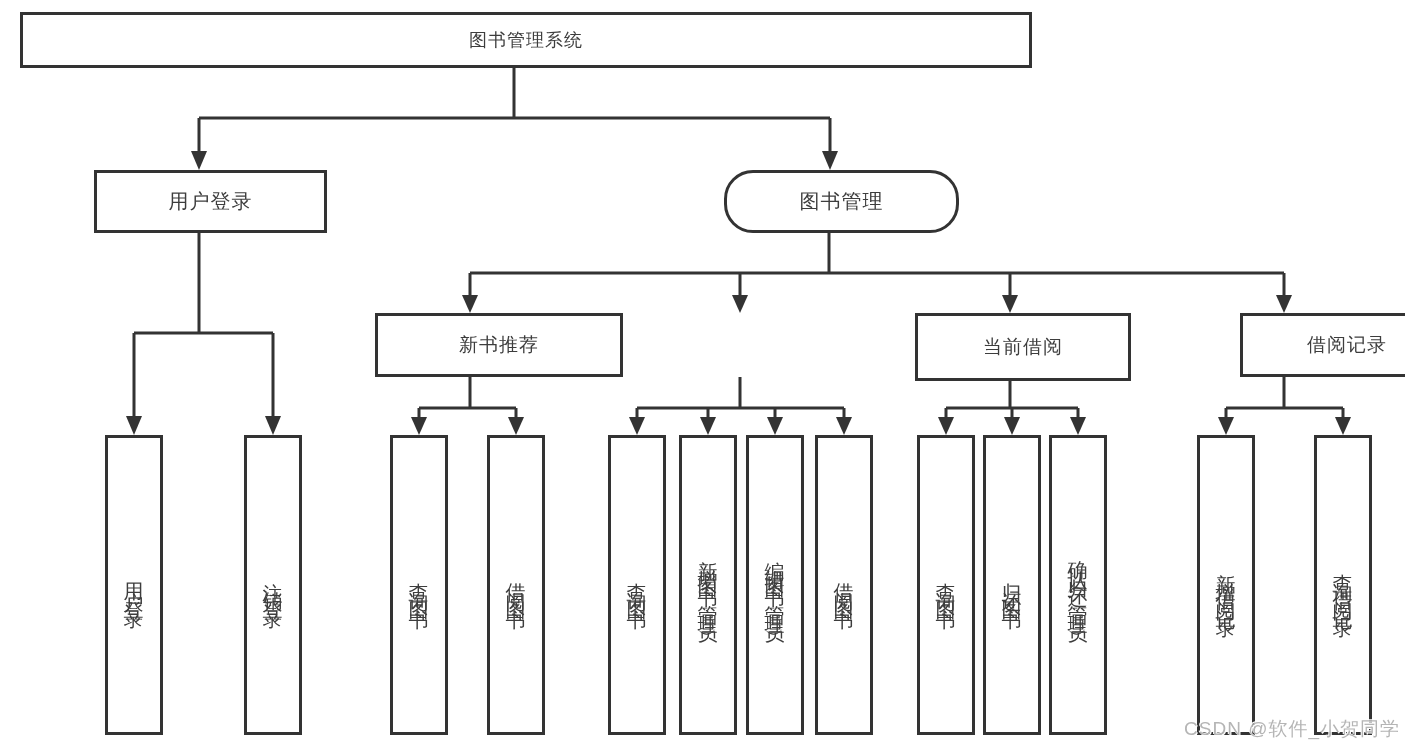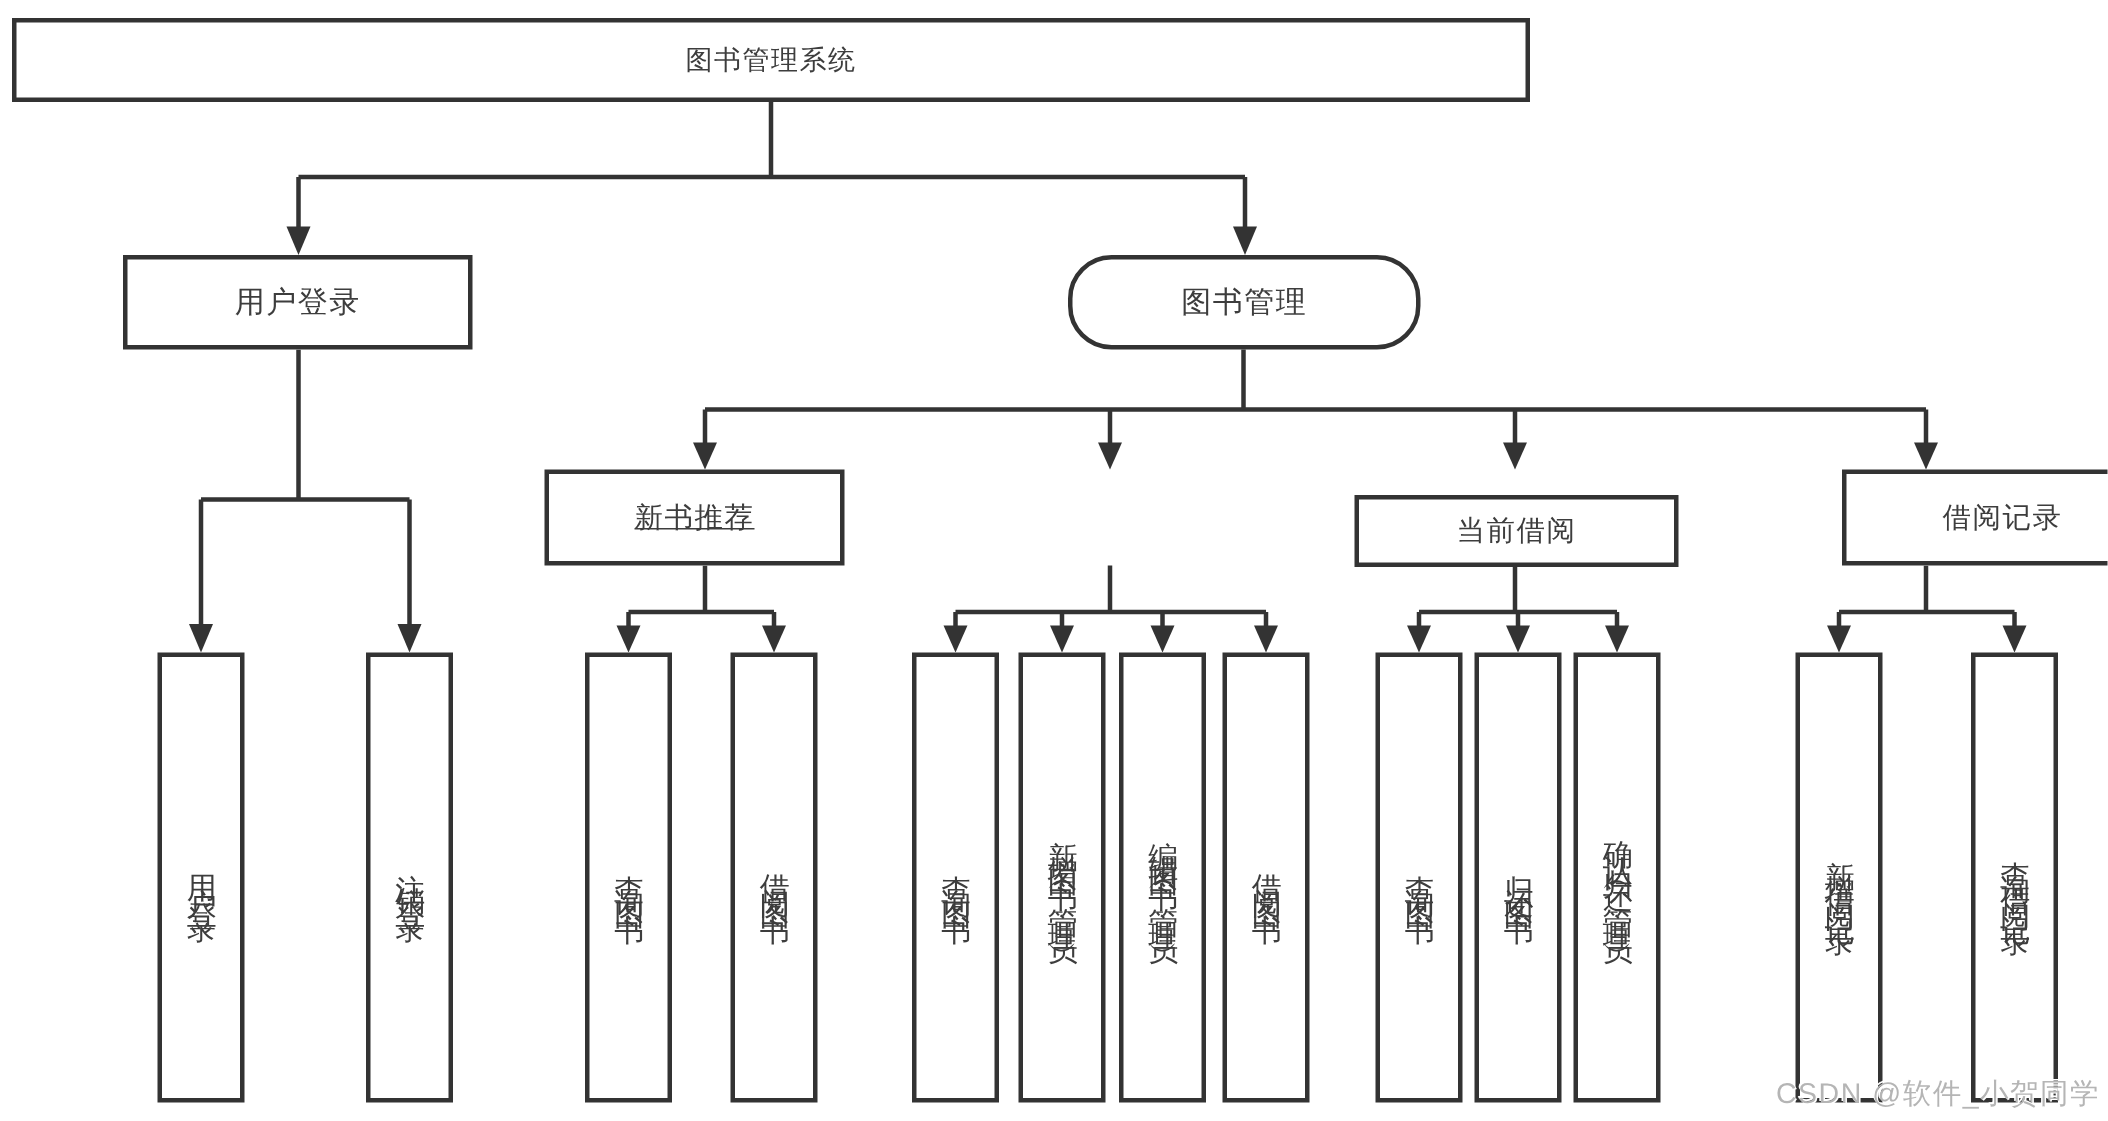--- a/index.html
+++ b/index.html
@@ -21,21 +21,21 @@
     position: absolute;
     box-sizing: border-box;
     background: #ffffff;
     border: 3px solid #333333;
     color: #3d3d3d;
     display: flex;
     align-items: center;
     justify-content: center;
     z-index: 2;
   }
-  .h-box { font-size: 19px; letter-spacing: 1px; }
+  .h-box { font-size: 19px; letter-spacing: 1px; margin-left: 12px; }
   .root-box { font-size: 18px; }
   .l2-box { font-size: 20px; }
   .v-box {
     writing-mode: vertical-rl;
     text-orientation: mixed;
     font-size: 20px;
     letter-spacing: 9px;
     line-height: 1;
     text-align: center;
   }
@@ -107,22 +107,22 @@
       <polygon class="arrowhead" points="1218,417 1234,417 1226,435"></polygon>
       <polygon class="arrowhead" points="1335,417 1351,417 1343,435"></polygon>
     </g>
   </svg>
 
   <div class="box h-box root-box" style="left:8px; top:12px; width:1012px; height:56px;">图书管理系统</div>
 
   <div class="box h-box l2-box" style="left:82px; top:170px; width:233px; height:63px;">用户登录</div>
   <div class="box h-box l2-box" style="left:712px; top:170px; width:235px; height:63px;border-radius:29px;">图书管理</div>
 
-  <div class="box h-box" style="left:363px; top:313px; width:200px; height:64px;text-decoration:underline;">新书推荐</div>
-  <div class="box h-box" style="left:903px; top:330px; width:216px; height:48px;">当前借阅</div>
+  <div class="box h-box" style="left:363px; top:313px; width:248px; height:64px;">新书推荐</div>
+  <div class="box h-box" style="left:903px; top:313px; width:216px; height:68px;">当前借阅</div>
   <div class="box h-box" style="left:1228px; top:313px; width:214px; height:64px;">借阅记录</div>
 
   <div class="box v-box" style="left:105px; top:435px; width:58px; height:300px;">用户登录</div>
   <div class="box v-box" style="left:244px; top:435px; width:58px; height:300px;">注销登录</div>
 
   <div class="box v-box" style="left:390px; top:435px; width:58px; height:300px;">查询图书</div>
   <div class="box v-box" style="left:487px; top:435px; width:58px; height:300px;">借阅图书</div>
 
   <div class="box v-box" style="left:608px; top:435px; width:58px; height:300px;">查询图书</div>
   <div class="box v-box" style="left:679px; top:435px; width:58px; height:300px;">新增图书（管理员）</div>

